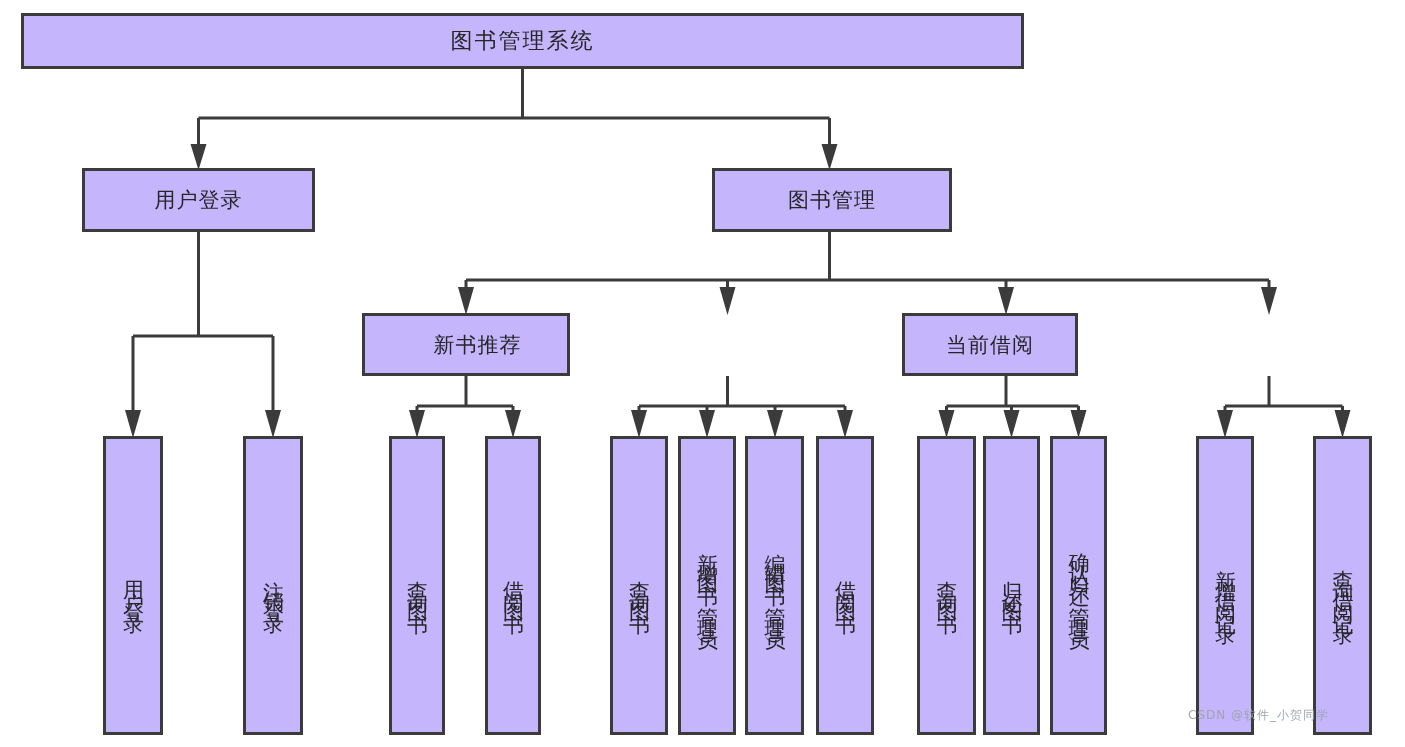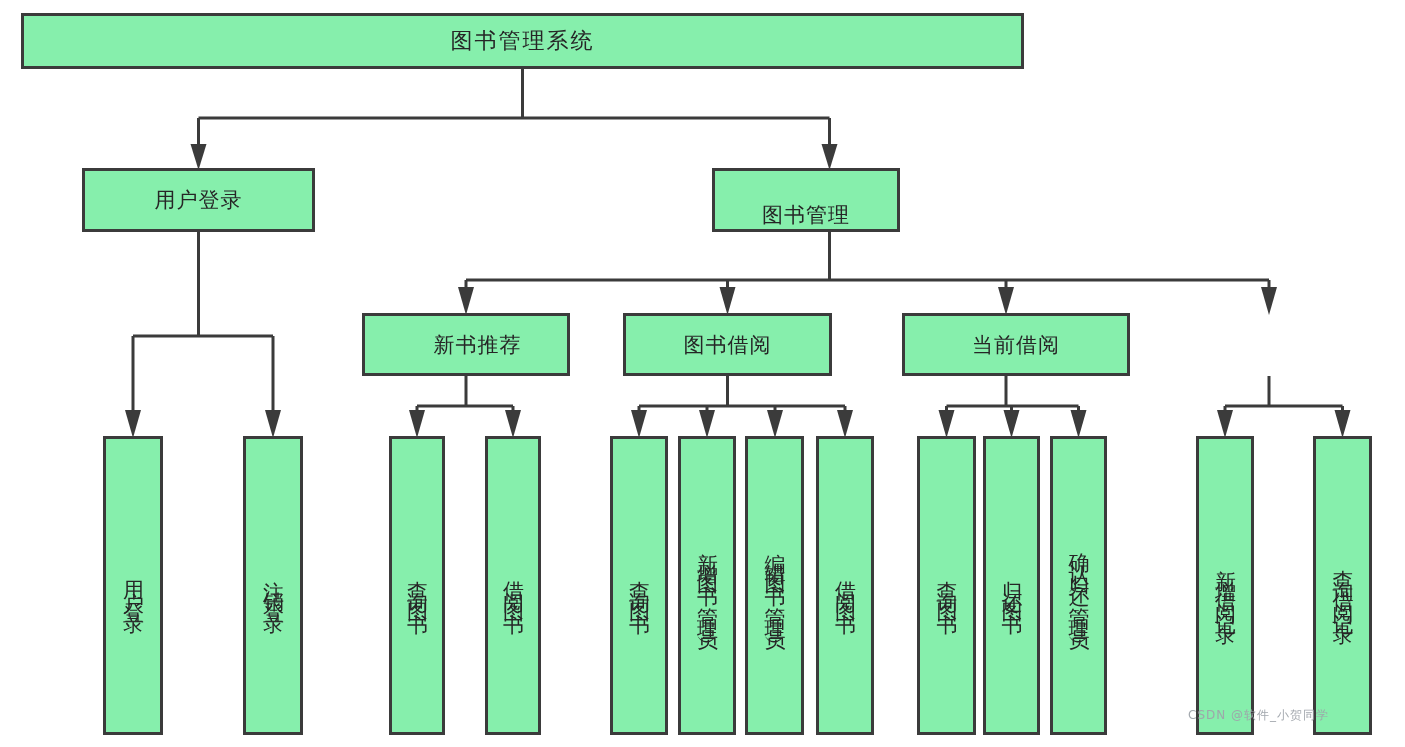--- a/index.html
+++ b/index.html
@@ -16,21 +16,21 @@
   }
   .connector-svg {
     position: absolute; left: 0; top: 0;
     width: 1405px; height: 747px;
     z-index: 1;
   }
   .node {
     position: absolute;
     box-sizing: border-box;
     border: 3px solid #3b3b3b;
-    background: #86efac;
+    background: #c4b5fd;
     display: flex;
     align-items: center;
     justify-content: center;
     color: #262626;
     z-index: 2;
   }
   .node.h-label { font-size: 21px; letter-spacing: 1px; }
   .node.title-box { font-size: 22px; letter-spacing: 2px; }
   .node.leaf { z-index: 2; }
   .leaf .v-text {
@@ -121,31 +121,28 @@
     <polygon class="arrowhead" points="1334.5,410 1350.5,410 1342.5,438"></polygon>
   </svg>
 
   <div class="node title-box" style="left:21px; top:13px; width:1003px; height:56px;">
     <span>图书管理系统</span>
   </div>
 
   <div class="node h-label" style="left:82px; top:168px; width:233px; height:64px;">
     <span>用户登录</span>
   </div>
-  <div class="node h-label" style="left:712px; top:168px; width:188px; height:64px;align-items:flex-end;">
+  <div class="node h-label" style="left:712px; top:168px; width:240px; height:64px;">
     <span>图书管理</span>
   </div>
 
   <div class="node h-label" style="left:362px; top:313px; width:208px; height:63px;padding-left:23px;">
     <span>新书推荐</span>
   </div>
-  <div class="node h-label" style="left:623px; top:313px; width:209px; height:63px;">
-    <span>图书借阅</span>
-  </div>
-  <div class="node h-label" style="left:902px; top:313px; width:228px; height:63px;">
+  <div class="node h-label" style="left:902px; top:313px; width:176px; height:63px;">
     <span>当前借阅</span>
   </div>
 
   <div class="node leaf" style="left:103px; top:436px; width:60px; height:299px;">
     <span class="v-text">用户登录</span>
   </div>
   <div class="node leaf" style="left:243px; top:436px; width:60px; height:299px;">
     <span class="v-text">注销登录</span>
   </div>
 

